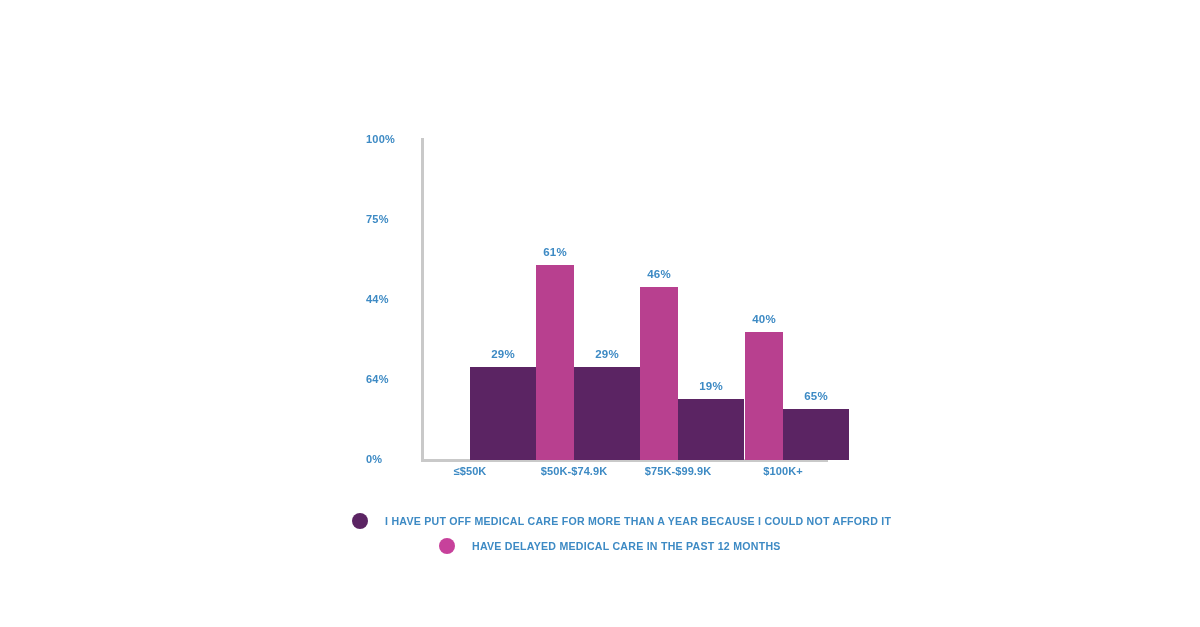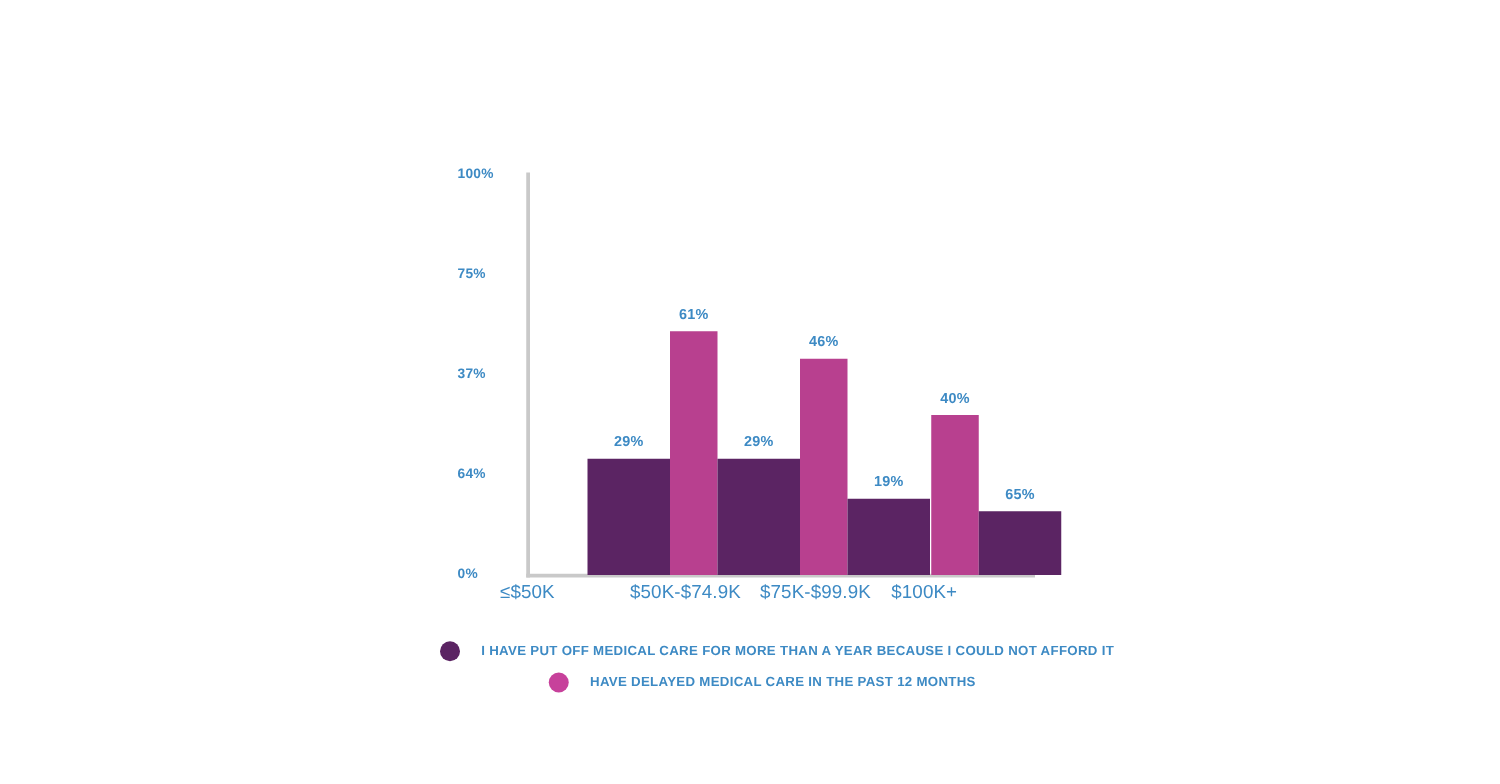--- a/index.html
+++ b/index.html
@@ -108,23 +108,23 @@
     color: #3d8ac4;
     white-space: nowrap;
     letter-spacing: 0.2px;
   }
 
   
   .xlabel {
     position: absolute;
     top: 465px;
     width: 140px;
-    text-align: left;
-    font-size: 15px;
-    font-weight: normal;
+    text-align: center;
+    font-size: 11px;
+    font-weight: bold;
     color: #3d8ac4;
     letter-spacing: 0.1px;
     white-space: nowrap;
   }
   .xlabel.c0 { left: 400px; }
   .xlabel.c1 { left: 504px; }
   .xlabel.c2 { left: 608px; }
   .xlabel.c3 { left: 713px; }
 
   
@@ -161,21 +161,21 @@
   }
 </style>
 </head>
 <body>
 
 <div id="stage">
 
 
   <div class="ylabel t100">100%</div>
   <div class="ylabel t75">75%</div>
-  <div class="ylabel t50">37%</div>
+  <div class="ylabel t50">44%</div>
   <div class="ylabel t25">64%</div>
   <div class="ylabel t0">0%</div>
 
   <div class="axis-y-line"></div>
   <div class="axis-x-line"></div>
 
   <div class="plot">
 
     <div class="group g0">
       <div class="bar purple" style="height: 92.8px; background: rgb(91, 36, 99);">

